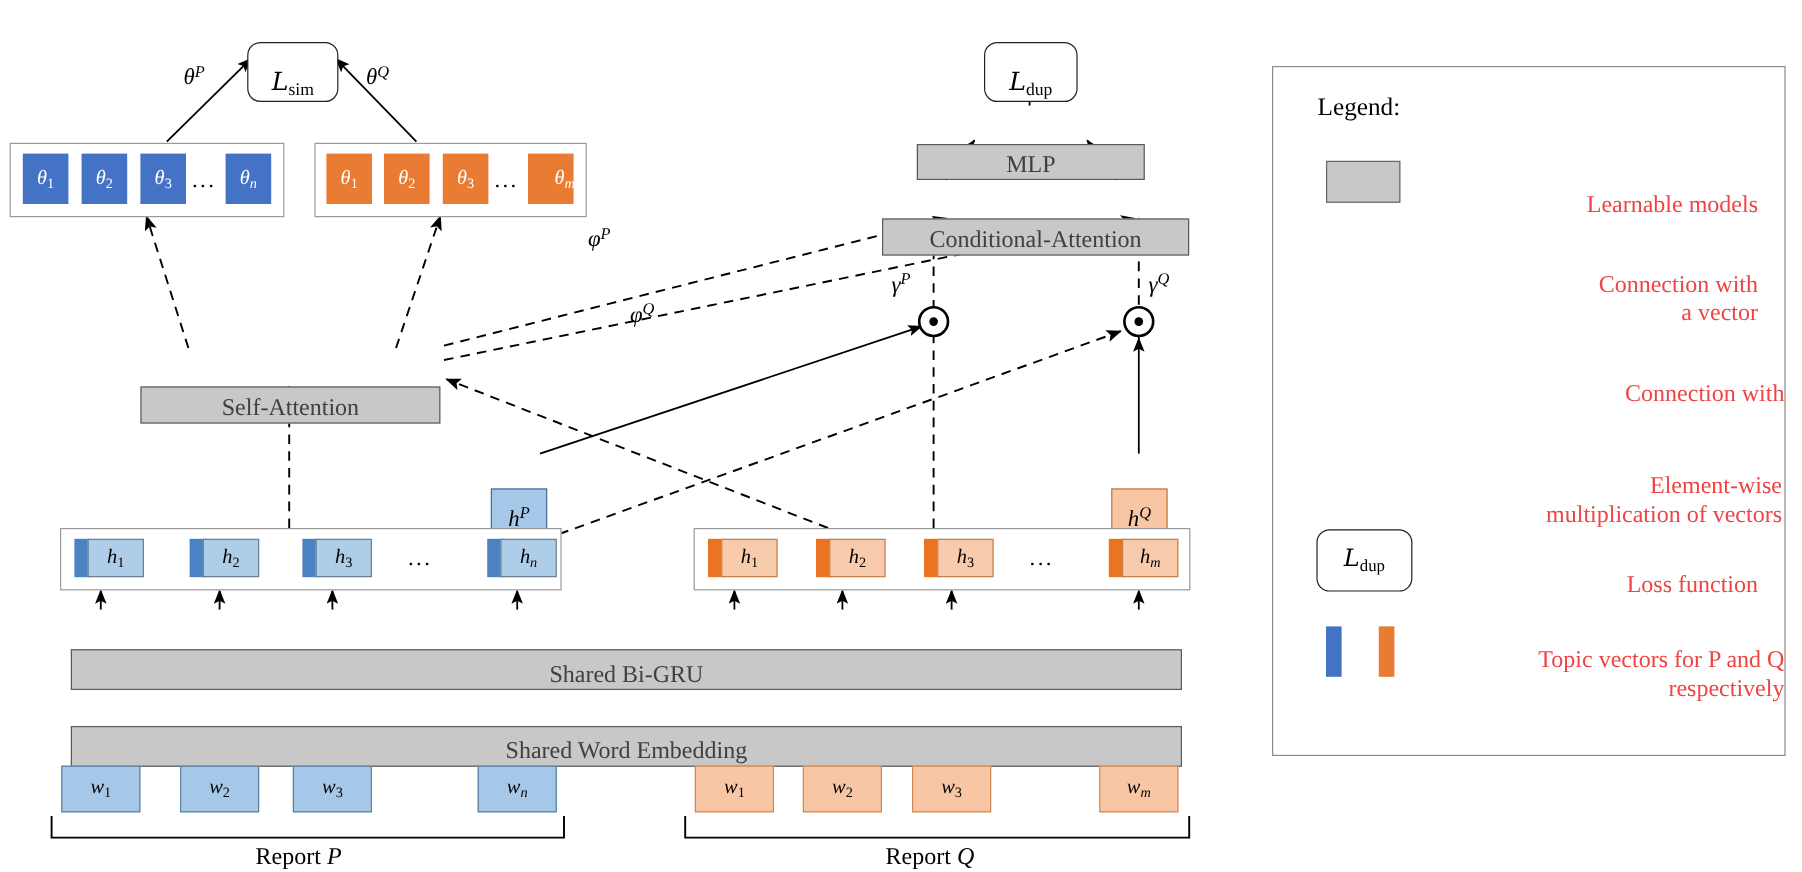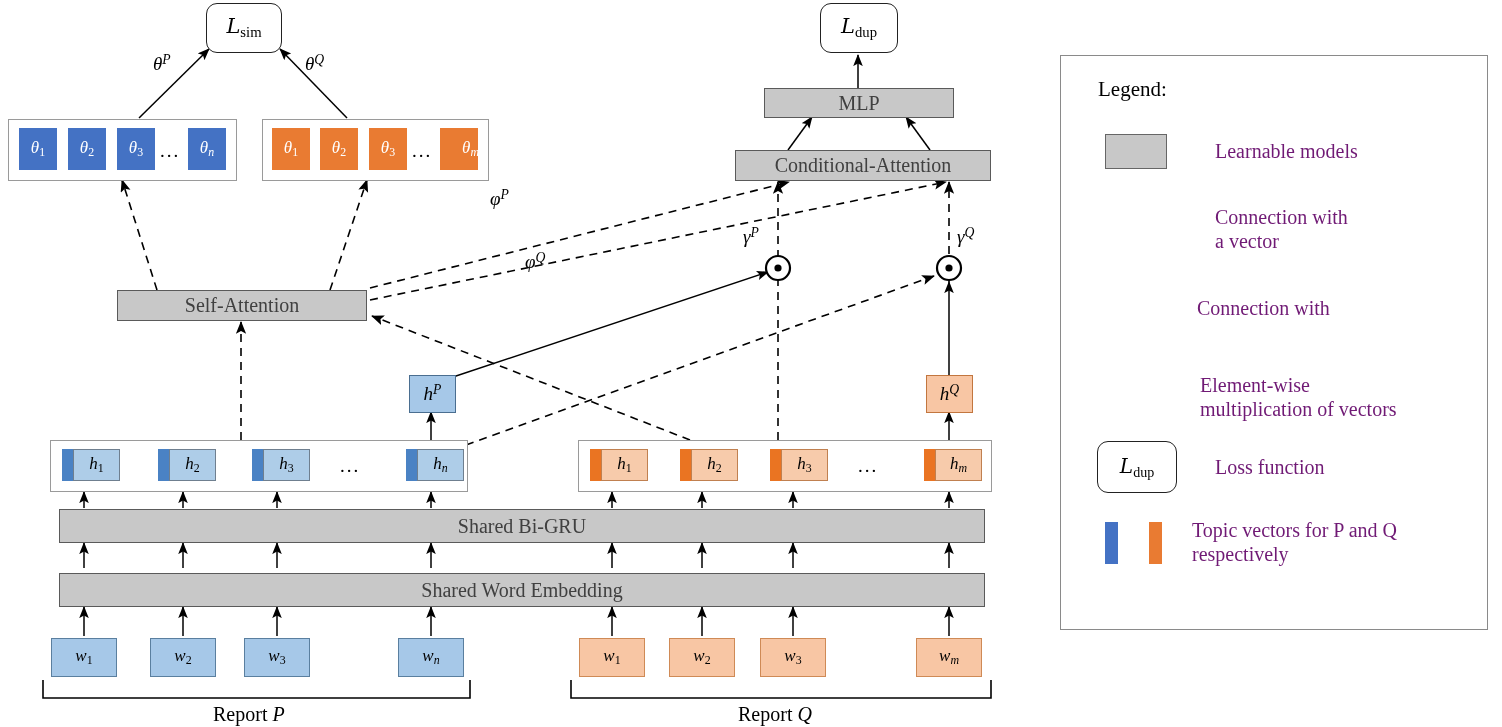--- a/index.html
+++ b/index.html
@@ -19,23 +19,24 @@
     position: absolute;
     left: 0; top: 0;
     width: 1502px;
     height: 727px;
     pointer-events: none;
   }
   .node {
     position: absolute;
     box-sizing: border-box;
     display: flex;
-    align-items: center;
+    align-items: flex-end;
     justify-content: center;
     font-family: "Liberation Serif", "DejaVu Serif", serif;
+    margin-top: 32px;
   }
   
   .gray-box {
     background: #c8c8c8;
     border: 1px solid #5a5a5a;
     font-size: 20px;
     color: #404040;
   }
   
   .loss-box {
@@ -88,23 +89,24 @@
   }
   .legend-title {
     position: absolute;
     left: 1098px; top: 77px;
     font-size: 21px;
     color: #000;
   }
   .legend-text {
     position: absolute;
     font-size: 20px;
-    color: #701a75;
-    text-align: left;
+    color: #ef4444;
+    text-align: right;
     line-height: 1.22;
+    margin-top: 20px;
   }
   .legend-swatch-gray {
     position: absolute;
     background: #c8c8c8;
     border: 1px solid #666;
   }
   .legend-loss {
     position: absolute;
     background: #fff;
     border: 1.3px solid #222;

